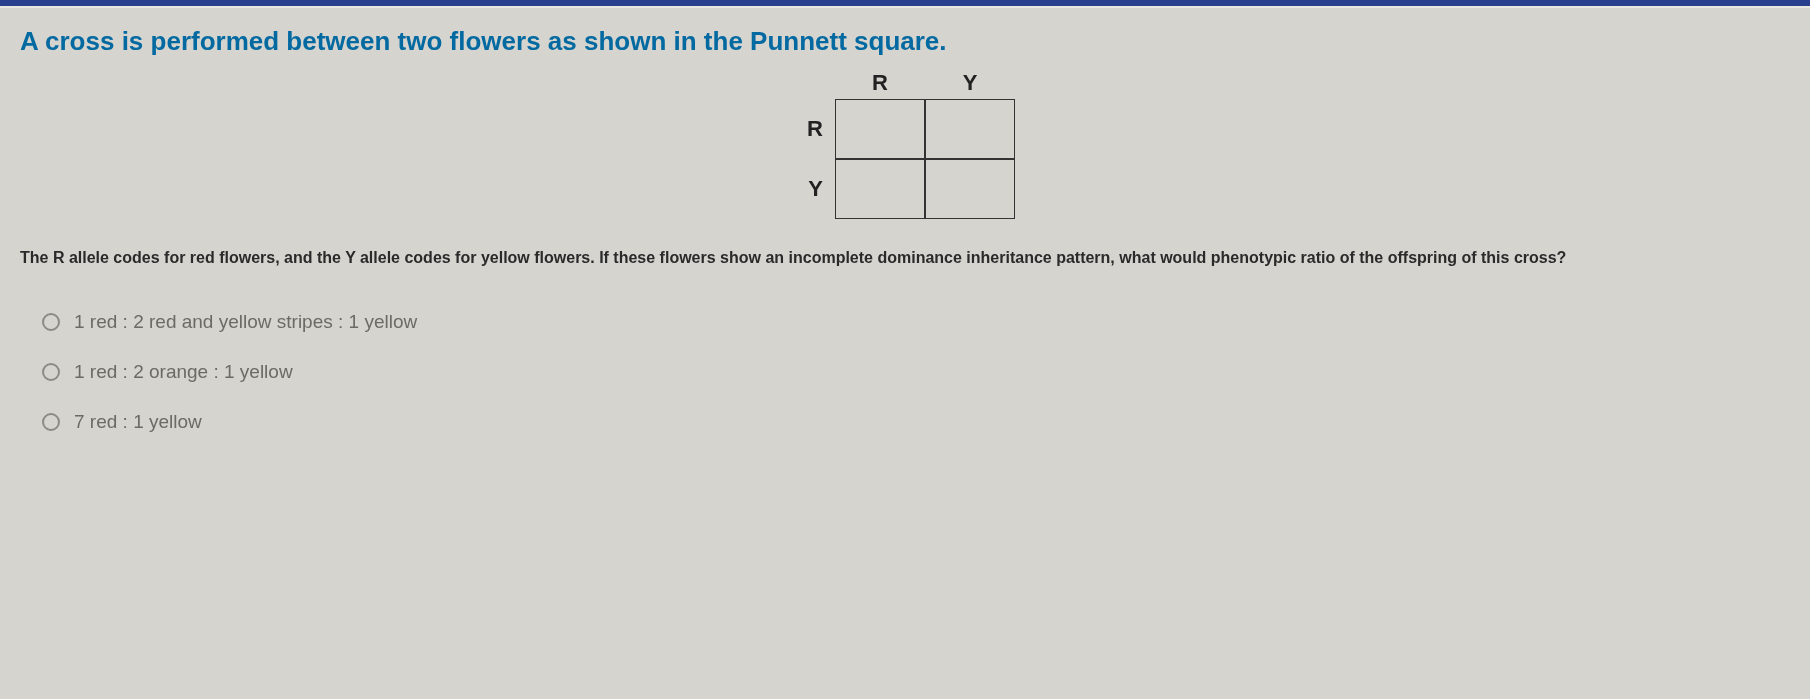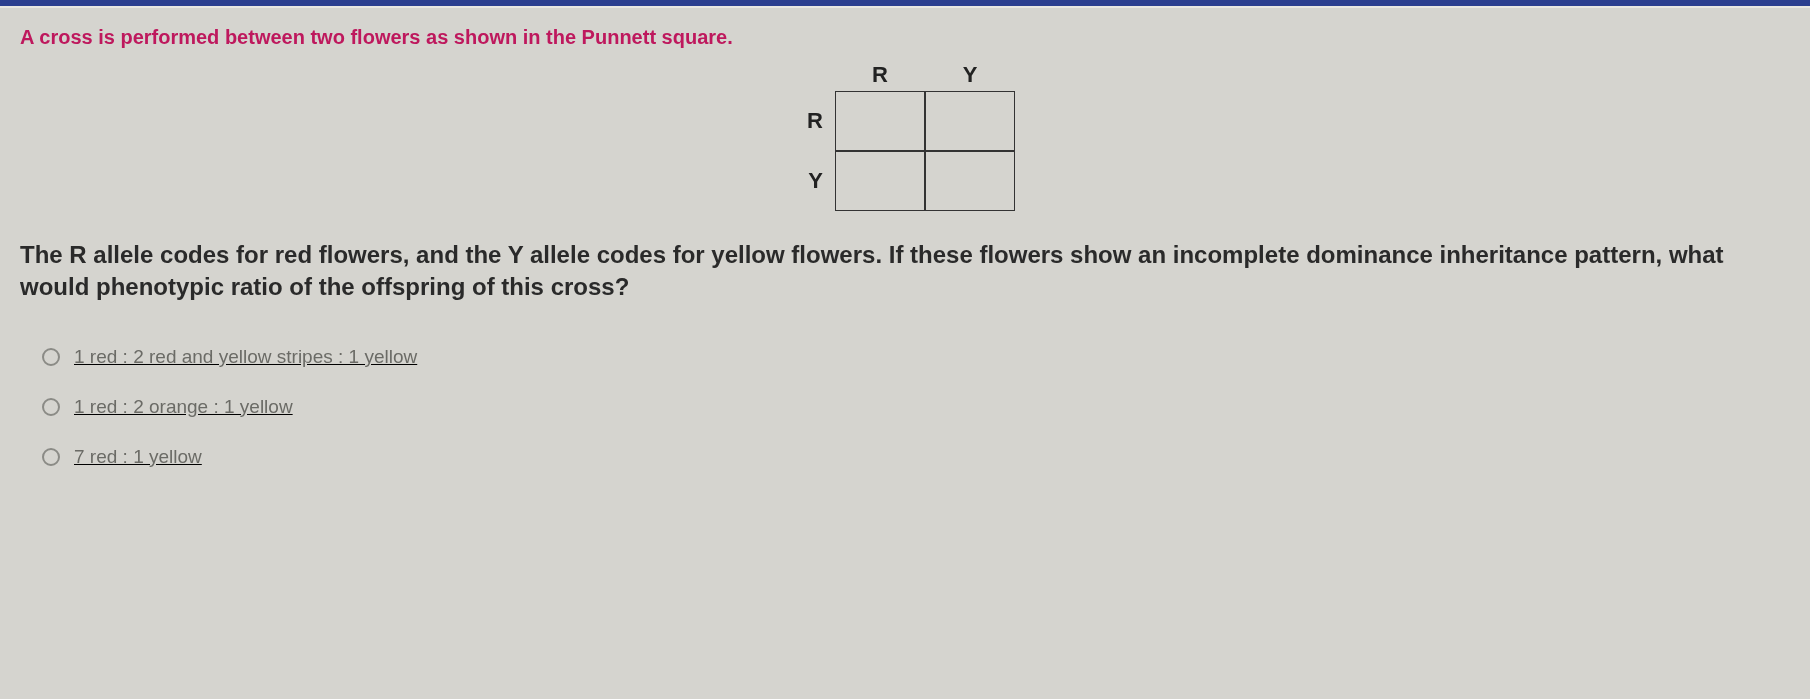--- a/index.html
+++ b/index.html
@@ -11,23 +11,23 @@
       overflow: hidden;
     }
     .top-bar {
       height: 8px;
       background: linear-gradient(to bottom, #2b3f8f 0%, #2b3f8f 70%, #e8e7e2 70%);
     }
     .content {
       padding: 18px 20px 0 20px;
     }
     .question-intro {
-      font-size: 20px;
+      font-size: 26px;
       font-weight: bold;
-      color: #be185d;
+      color: #0369a1;
       margin-bottom: 4px;
     }
     .punnett-wrap {
       width: 100%;
       display: flex;
       justify-content: center;
       margin: 10px 0 28px 0;
     }
     .punnett {
       display: grid;
@@ -49,29 +49,28 @@
     }
     .punnett .c11 { grid-column: 2; grid-row: 2; border-right-width: 1px; border-bottom-width: 1px; }
     .punnett .c12 { grid-column: 3; grid-row: 2; border-left-width: 1px; border-bottom-width: 1px; }
     .punnett .c21 { grid-column: 2; grid-row: 3; border-right-width: 1px; border-top-width: 1px; }
     .punnett .c22 { grid-column: 3; grid-row: 3; border-left-width: 1px; border-top-width: 1px; }
     .top-R { grid-column: 2; grid-row: 1; }
     .top-Y { grid-column: 3; grid-row: 1; }
     .left-R { grid-column: 1; grid-row: 2; justify-self: end; padding-right: 12px; }
     .left-Y { grid-column: 1; grid-row: 3; justify-self: end; padding-right: 12px; }
     .question-body {
-      font-size: 24px;
+      font-size: 16px;
       font-weight: bold;
       color: #2a2a2a;
       line-height: 1.35;
       margin-bottom: 42px;
     }
     .options {
       padding-left: 22px;
-      text-decoration: underline;
     }
     .option {
       display: flex;
       align-items: center;
       gap: 14px;
       margin-bottom: 28px;
       cursor: pointer;
     }
     .radio {
       width: 18px;

